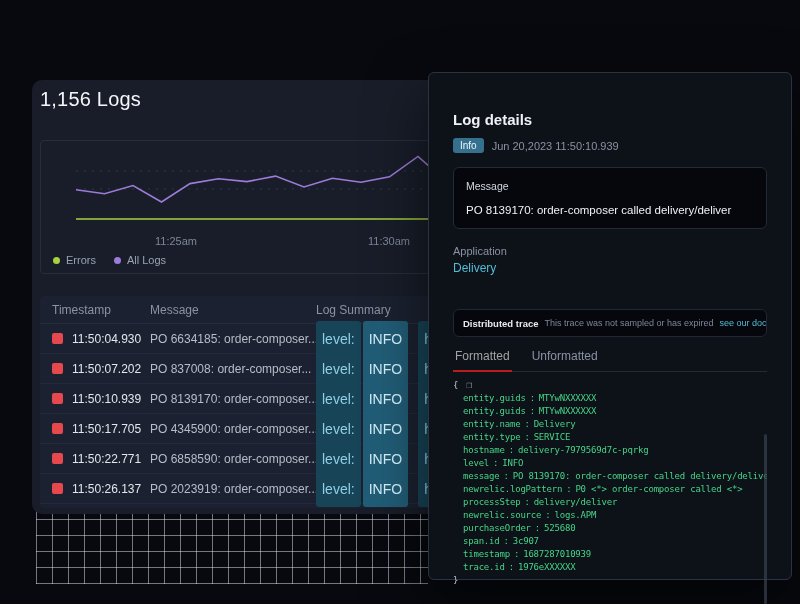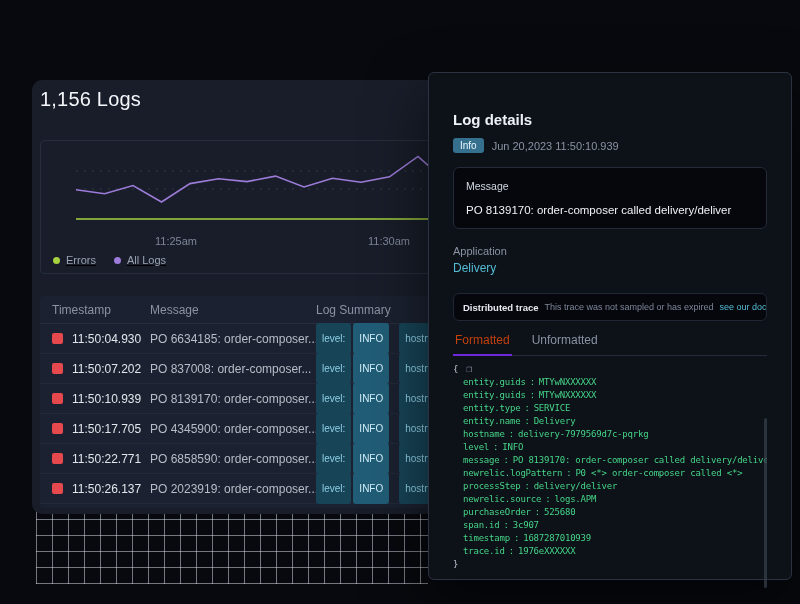--- a/index.html
+++ b/index.html
@@ -30,39 +30,39 @@
 
   .chart-card {
     position:absolute; left:8px; top:60px; width:688px; height:134px;
     border:1px solid #262e3d; border-radius:4px; background:#181d29;
   }
   .chart-card svg { position:absolute; left:0; top:2px; }
   .grid-line { stroke:#3a4354; stroke-width:1; stroke-dasharray:2 6; opacity:.7; }
   .tick { position:absolute; top:94px; font-size:11px; color:#7e8698; }
   .tick-1 { left:114px; }
   .tick-2 { left:327px; }
-  .legend { position:absolute; left:12px; bottom:7px; display:flex; gap:18px; align-items:center;text-decoration:underline; }
+  .legend { position:absolute; left:12px; bottom:7px; display:flex; gap:18px; align-items:center; }
   .legend-item { display:flex; gap:6px; align-items:center; font-size:11px; color:#9aa3b2; cursor:pointer; }
   .legend-dot { width:7px; height:7px; border-radius:50%; background:#888; }
 
   
   .table-card {
     position:absolute; left:8px; top:216px; width:688px; height:212px;
     background:#1b2130; border-radius:4px; overflow:hidden;
   }
   .thead { display:flex; align-items:center; height:28px; color:#8a92a4; font-size:12px; border-bottom:1px solid #262d3c; }
   .col-ts { margin-left:12px; width:98px; }
   .col-msg { width:166px; }
   .col-sum { flex:1; }
   .trow { display:flex; align-items:center; height:30px; border-bottom:1px solid #222938; cursor:pointer; }
   .sq { width:11px; height:11px; border-radius:2px; background:#e5484d; flex:0 0 auto; margin-left:12px; }
   .ts { margin-left:9px; width:78px; font-size:12px; color:#e2e6ec; white-space:nowrap; }
   .msg { width:166px; font-size:12px; color:#b6bdc8; white-space:nowrap; overflow:hidden; }
   .chips { display:flex; gap:2px; align-items:center; overflow:hidden; flex:1; }
-  .chip { font-size:10px; padding:10px 6px; border-radius:3px; white-space:nowrap; cursor:pointer; }
+  .chip { font-size:14px; padding:10px 6px; border-radius:3px; white-space:nowrap; cursor:pointer; }
   .chip-key { background:#174457; color:#8fd0e6; }
   .chip-val { background:#215d77; color:#d3f0fb; }
   .chip-host { margin-left:8px; }
 
   
   .details {
     position:absolute; left:428px; top:72px; width:364px; height:508px; z-index:3;
     background:#0d1118; border:1px solid #2b3342; border-radius:6px;
     box-shadow:0 24px 60px rgba(0,0,0,.55);
     padding:0 24px;
@@ -73,30 +73,30 @@
   .dt { color:#8a92a4; font-size:11px; }
 
   .msg-box { margin-top:14px; background:#05070c; border:1px solid #232b39; border-radius:6px; padding:12px; }
   .msg-label { font-size:10.5px; color:#d2d8e2; }
   .msg-text { margin-top:12px; font-size:11.5px; color:#eef1f6; }
 
   .app-label { margin-top:16px; font-size:11px; color:#8a92a4; }
   .app-link { display:block; margin-top:4px; font-size:12px; color:#54bbd4; text-decoration:none; cursor:pointer; }
 
   .trace-box {
-    margin-top:18px; background:#05070c; border:1px solid #1f2734; border-radius:6px;
+    margin-top:34px; background:#05070c; border:1px solid #1f2734; border-radius:6px;
     height:28px; display:flex; align-items:center; gap:6px; padding:0 9px; overflow:hidden;
   }
   .trace-label { font-size:9.5px; font-weight:bold; color:#e6eaf0; white-space:nowrap; }
   .trace-text { font-size:9px; color:#7e8698; white-space:nowrap; }
   .trace-link { font-size:9px; color:#54bbd4; text-decoration:none; white-space:nowrap; margin-left:auto; cursor:pointer; }
 
   .tabs { margin-top:12px; display:flex; gap:18px; border-bottom:1px solid #242b38; }
   .tab { font-size:12px; color:#8a92a4; padding:0 2px 7px; cursor:pointer; }
-  .tab.active { color:#c2410c; border-bottom:2px solid #6d28d9; margin-bottom:-1px; }
+  .tab.active { color:#a3a3a3; border-bottom:2px solid #b91c1c; margin-bottom:-1px; }
 
   .json {
     position:relative; margin-top:6px;
     font-family:"DejaVu Sans Mono", monospace; font-size:9px; line-height:13px;
     color:#45d588; letter-spacing:-0.2px;
   }
   .json-line { white-space:nowrap; overflow:hidden; }
   .json-line.kv { padding-left:10px; }
   .brace { color:#c3cad4; }
   .copy-icon { color:#8a92a4; margin-left:8px; font-size:10px; cursor:pointer; letter-spacing:0; }
@@ -233,24 +233,24 @@
   <div class="json">
     <div class="json-line"><span class="brace">{</span><span class="copy-icon">❐</span></div>
     <div class="json-fields">
         <div class="json-line kv">
         <span class="k">entity.guids</span><span class="sep">:</span><span class="v">MTYwNXXXXXX</span>
       </div>
         <div class="json-line kv">
         <span class="k">entity.guids</span><span class="sep">:</span><span class="v">MTYwNXXXXXX</span>
       </div>
         <div class="json-line kv">
+        <span class="k">entity.name</span><span class="sep">:</span><span class="v">Delivery</span>
+      </div>
+        <div class="json-line kv">
         <span class="k">entity.type</span><span class="sep">:</span><span class="v">SERVICE</span>
-      </div>
-        <div class="json-line kv">
-        <span class="k">entity.name</span><span class="sep">:</span><span class="v">Delivery</span>
       </div>
         <div class="json-line kv">
         <span class="k">hostname</span><span class="sep">:</span><span class="v">delivery-7979569d7c-pqrkg</span>
       </div>
         <div class="json-line kv">
         <span class="k">level</span><span class="sep">:</span><span class="v">INFO</span>
       </div>
         <div class="json-line kv">
         <span class="k">message</span><span class="sep">:</span><span class="v">PO 8139170: order-composer called delivery/deliver</span>
       </div>

